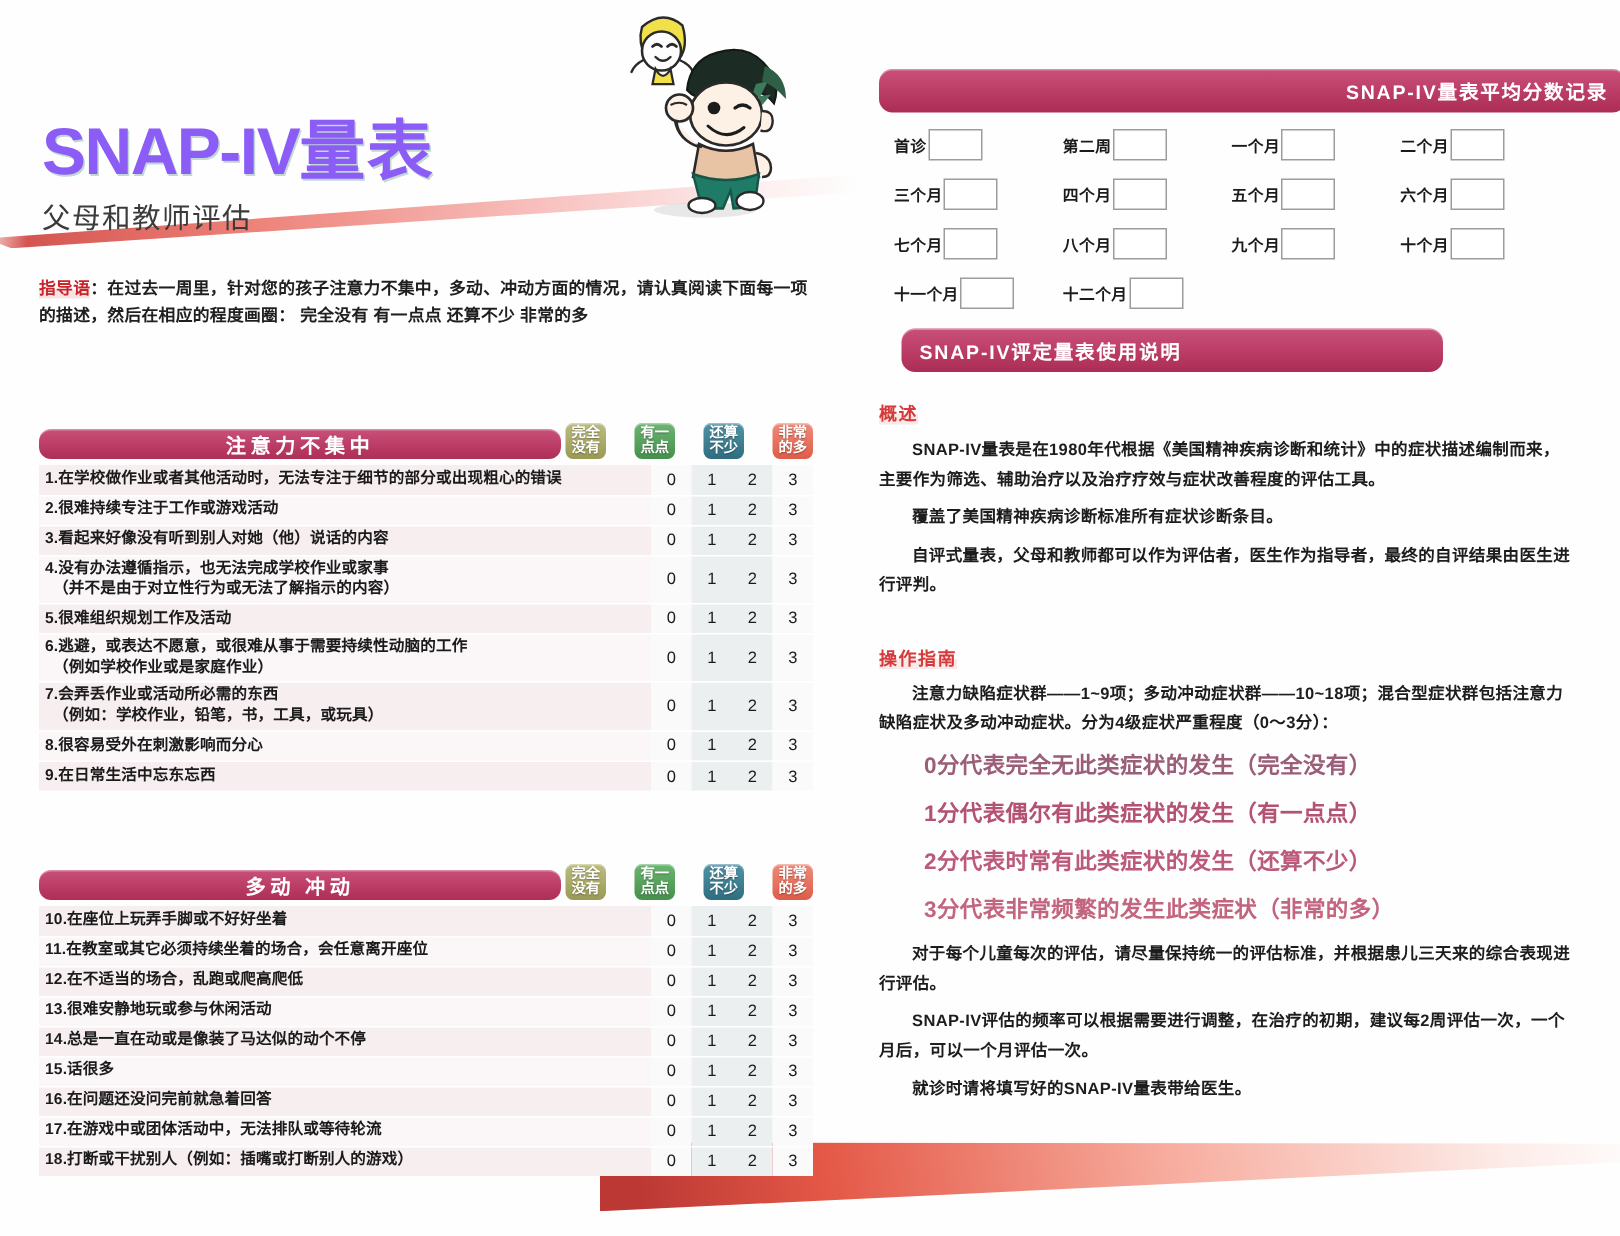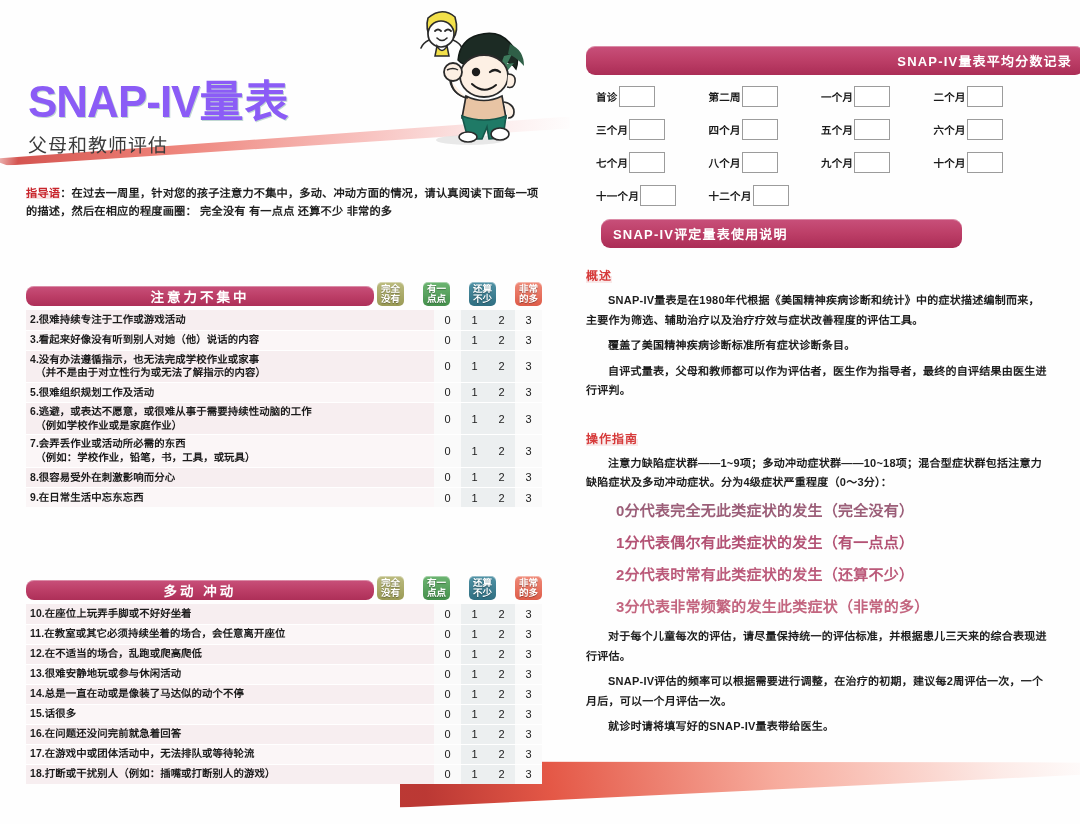--- a/index.html
+++ b/index.html
@@ -322,20 +322,29 @@
         <div class="rating-head" style="background:linear-gradient(180deg,#f08b79,#de5c49);">
           <span>非常</span>
           <span>的多</span>
         </div>
       </div>
     </div>
     <table class="qtable">
       <tbody>
           <tr>
             <td class="qtext">
+              <div>1.在学校做作业或者其他活动时，无法专注于细节的部分或出现粗心的错误</div>
+            </td>
+            <td class="score c0">0</td>
+            <td class="score c1">1</td>
+            <td class="score c2">2</td>
+            <td class="score c3">3</td>
+          </tr>
+          <tr>
+            <td class="qtext">
               <div>2.很难持续专注于工作或游戏活动</div>
             </td>
             <td class="score c0">0</td>
             <td class="score c1">1</td>
             <td class="score c2">2</td>
             <td class="score c3">3</td>
           </tr>
           <tr>
             <td class="qtext">
               <div>3.看起来好像没有听到别人对她（他）说话的内容</div>

